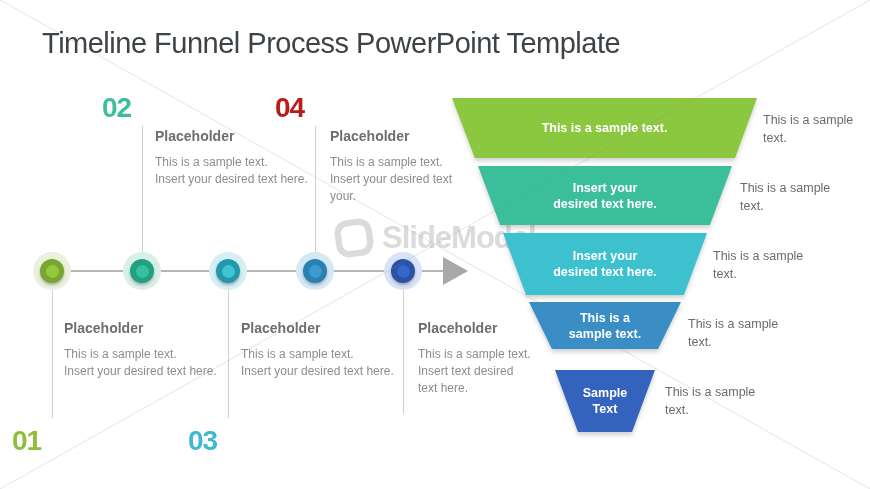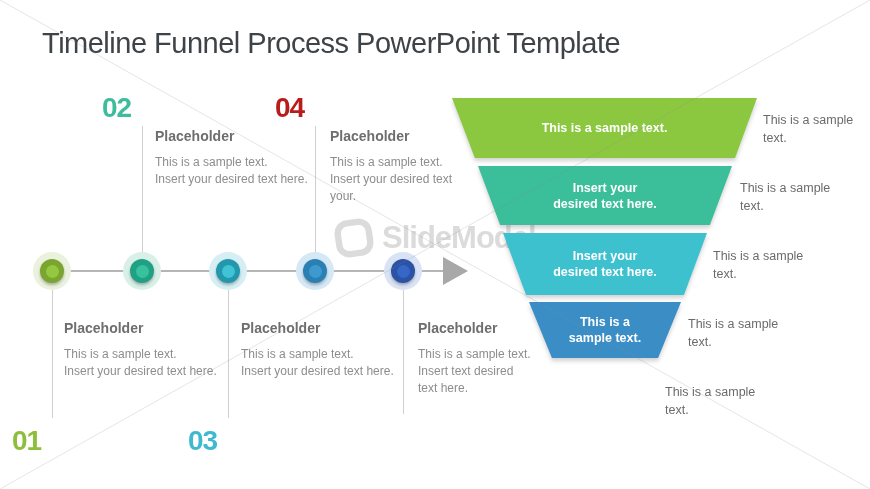--- a/index.html
+++ b/index.html
@@ -54,21 +54,21 @@
   .tl-heading { font-size:14px; font-weight:bold; color:#6e6e6e; margin-bottom:10px; }
   .tl-body div { font-size:12px; color:#8d8d8d; line-height:17px; }
   .tl-body div:empty { display:none; }
 
   
   .seg-wrap { position:absolute; z-index:4; filter:drop-shadow(0 3px 2px rgba(0,0,0,0.18)); }
   .seg { width:100%; height:100%; display:flex; align-items:center; justify-content:center; }
   .w1 { left:452px; top:98px;  width:305px; height:60px; }
   .w2 { left:478px; top:166px; width:254px; height:59px; }
   .w3 { left:503px; top:233px; width:204px; height:62px; }
-  .w4 { left:529px; top:302px; width:152px; height:56px; }
+  .w4 { left:529px; top:302px; width:152px; height:47px; }
   .w5 { left:555px; top:370px; width:100px; height:62px; }
   .w1 .seg { clip-path:polygon(0% 0%, 100% 0%, 92.8% 100%, 7.5% 100%); }
   .w2 .seg { clip-path:polygon(0% 0%, 100% 0%, 91.3% 100%, 8.7% 100%); }
   .w3 .seg { clip-path:polygon(0% 0%, 100% 0%, 88.7% 100%, 11.3% 100%); }
   .w4 .seg { clip-path:polygon(0% 0%, 100% 0%, 84.9% 100%, 15.1% 100%); }
   .w5 .seg { clip-path:polygon(0% 0%, 100% 0%, 77% 100%, 23% 100%); }
   .seg-label { text-align:center; color:#ffffff; font-size:12.5px; font-weight:bold; line-height:16px; }
   .seg-label div:empty { display:none; }
 
   .side-label { position:absolute; width:106px; font-size:12.5px; color:#6b6b6b; line-height:18px; z-index:4; }
@@ -199,20 +199,28 @@
     </div>
   </div>
   <div class="seg-wrap w4">
     <div class="seg" style="background: rgb(59, 142, 197);">
       <div class="seg-label">
         <div>This is a</div>
         <div>sample text.</div>
       </div>
     </div>
   </div>
+  <div class="seg-wrap w5">
+    <div class="seg" style="background: rgb(52, 99, 189);">
+      <div class="seg-label">
+        <div>Sample</div>
+        <div>Text</div>
+      </div>
+    </div>
+  </div>
 
   <div class="side-label p1">This is a sample text.</div>
   <div class="side-label p2">This is a sample text.</div>
   <div class="side-label p3">This is a sample text.</div>
   <div class="side-label p4">This is a sample text.</div>
   <div class="side-label p5">This is a sample text.</div>
 
   <svg class="diagonals" viewBox="0 0 870 489">
     <line x1="0" y1="0" x2="870" y2="489" stroke="#8a8a8a" stroke-opacity="0.22" stroke-width="1"></line>
     <line x1="870" y1="0" x2="0" y2="489" stroke="#8a8a8a" stroke-opacity="0.22" stroke-width="1"></line>

